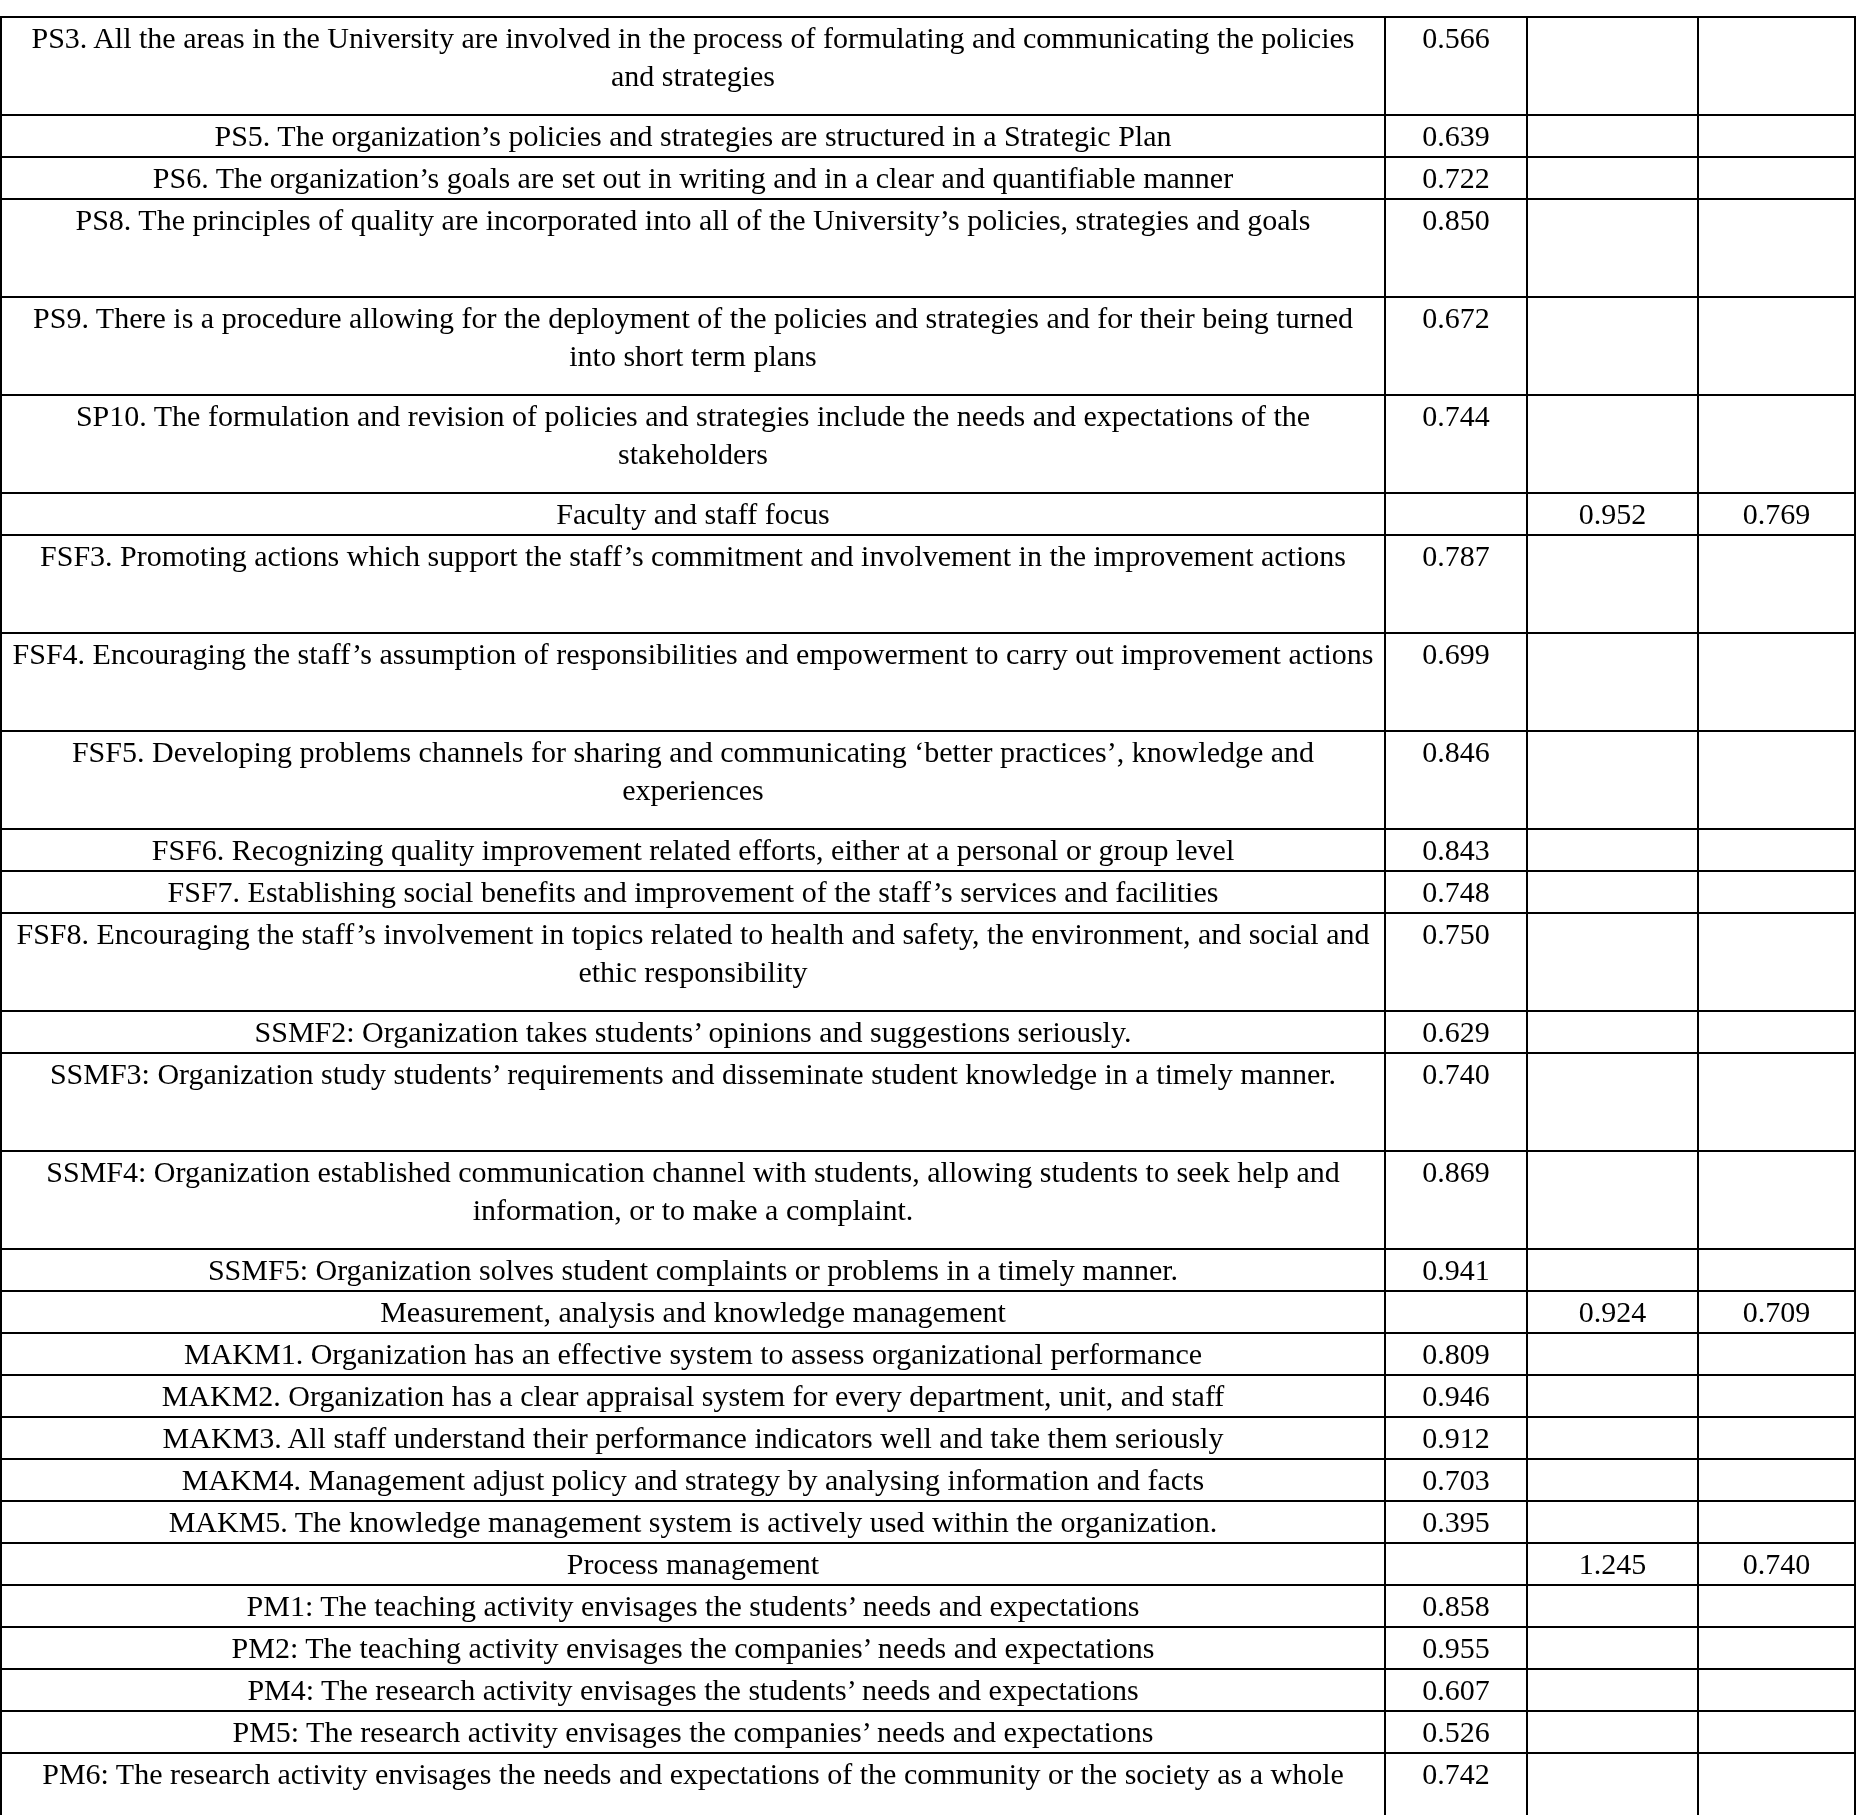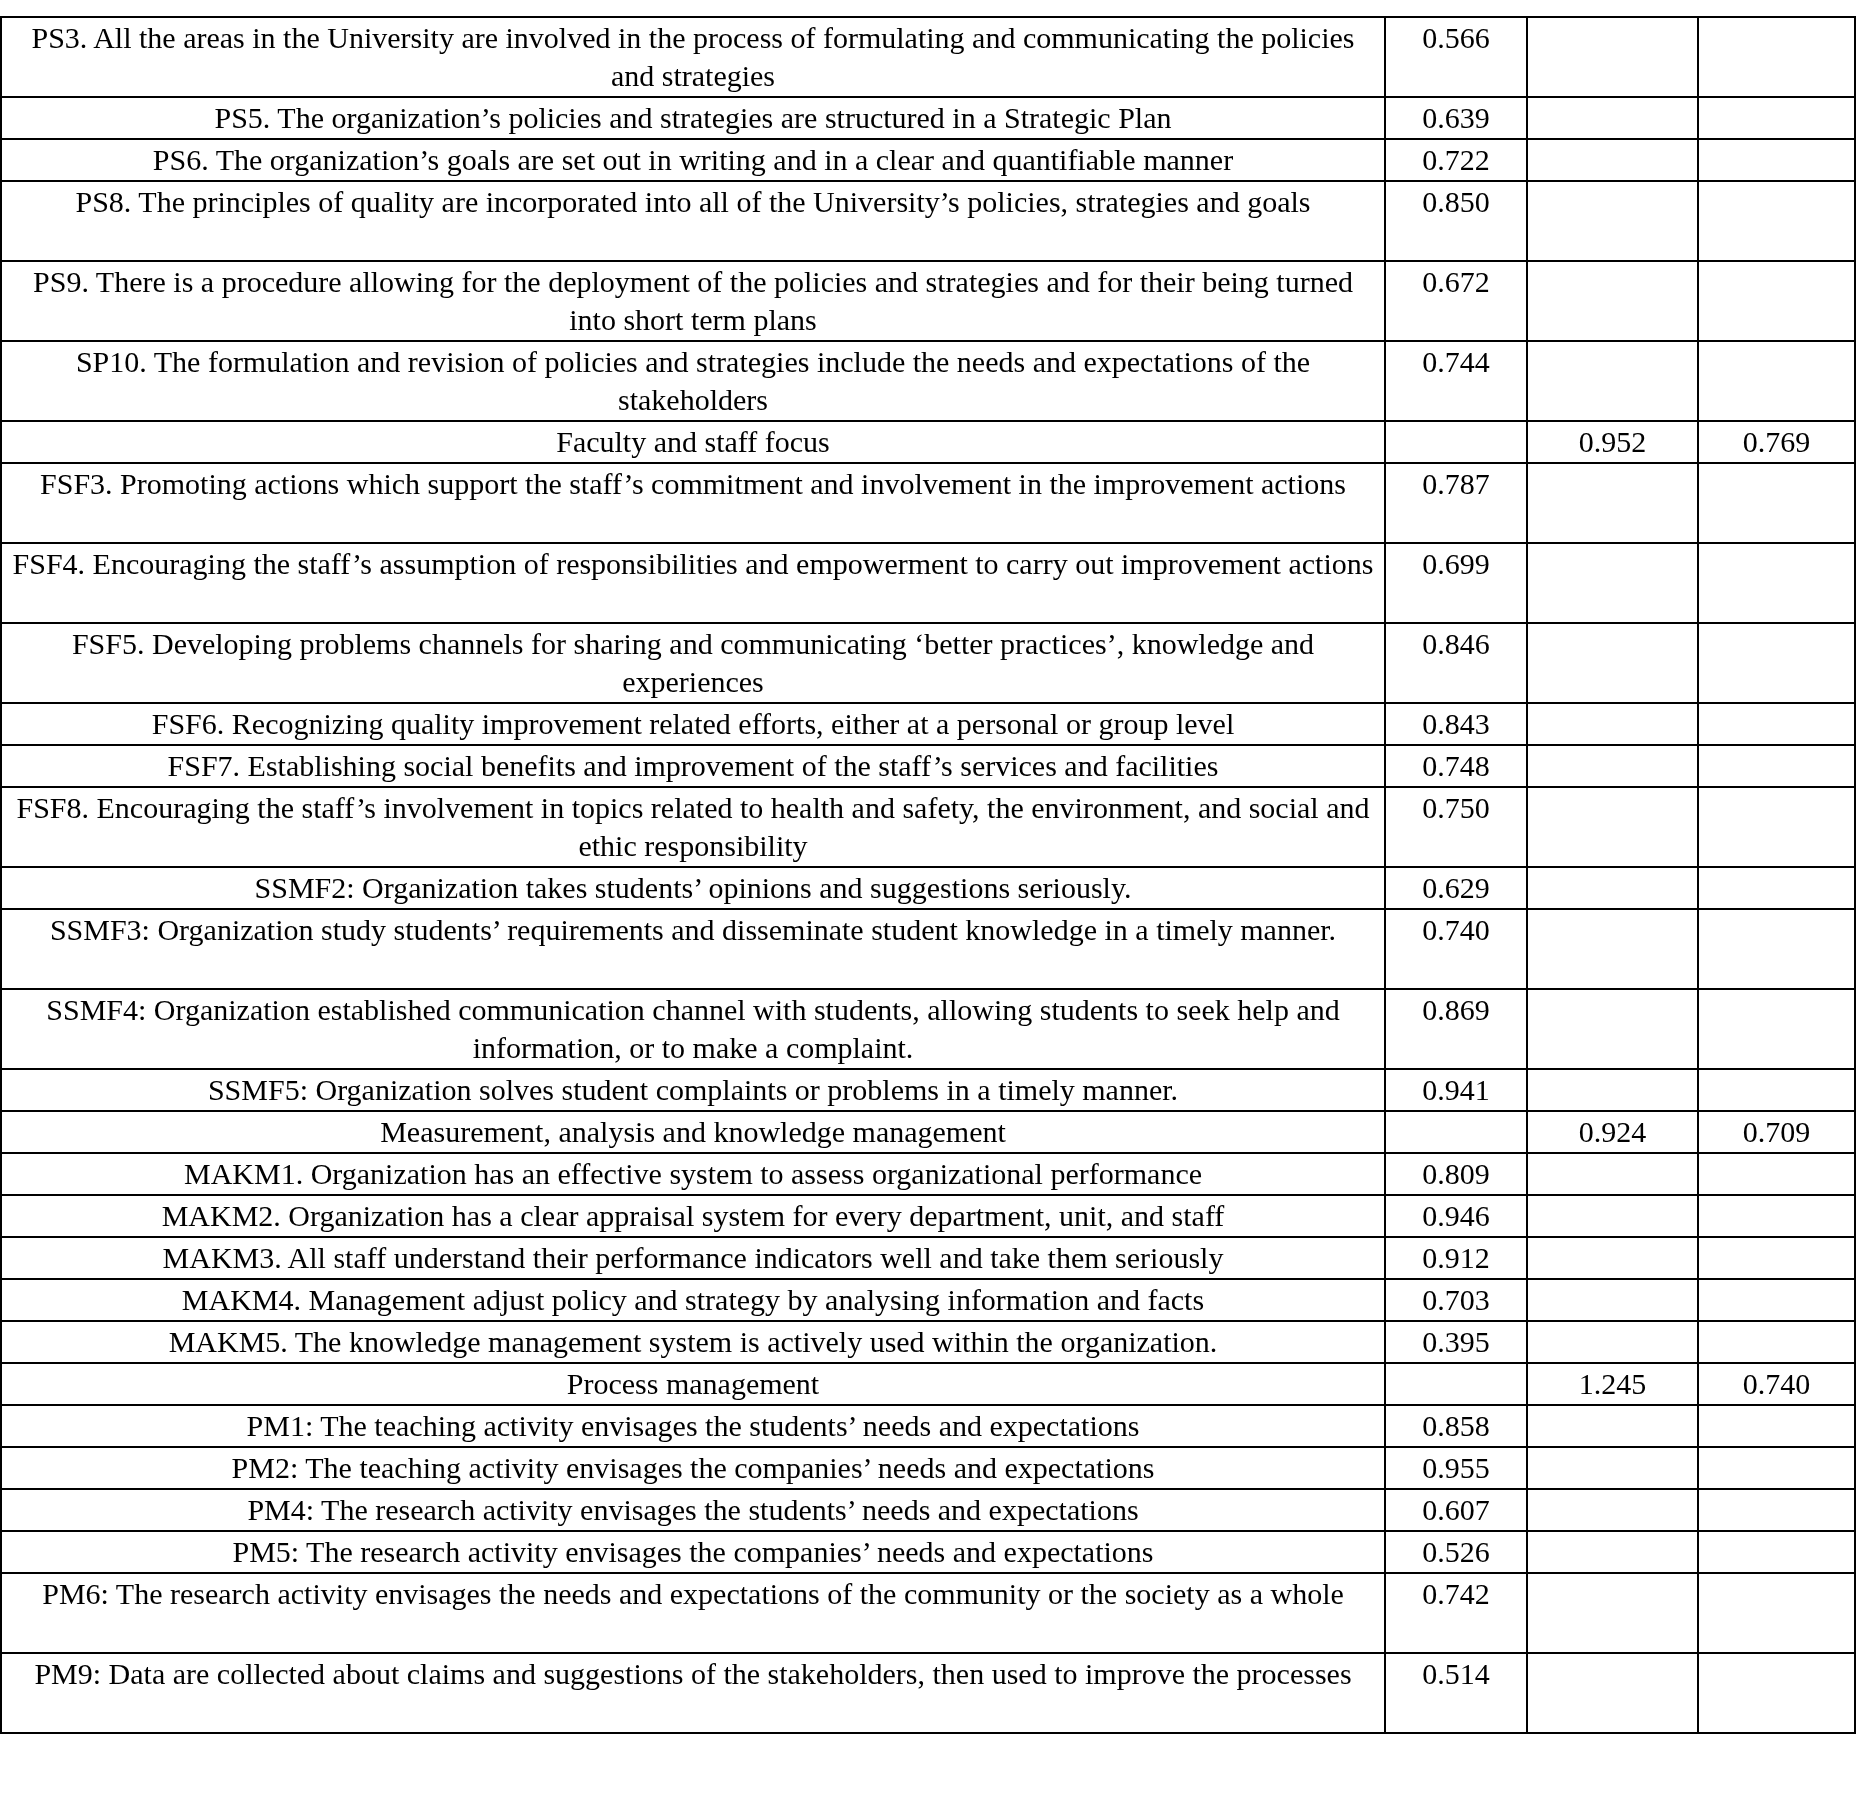--- a/index.html
+++ b/index.html
@@ -15,21 +15,21 @@
   }
   table.loadings td {
     border: 2.5px solid #000000;
     text-align: center;
     vertical-align: top;
     padding: 0 8px;
     line-height: 38px;
     overflow: hidden;
   }
   tr.r1 td { height: 36px; padding-top: 1px; padding-bottom: 1px; }
-  tr.r2 td { height: 76px; padding-top: 1px; padding-bottom: 1px; }
+  tr.r2 td { height: 76px; padding-top: 1px; padding-bottom: 19px; }
   col.c1 { width: 1384px; }
   col.c2 { width: 142px; }
   col.c3 { width: 171px; }
   col.c4 { width: 157px; }
 </style>
 </head>
 <body>
 
 <table class="loadings">
   <colgroup>

